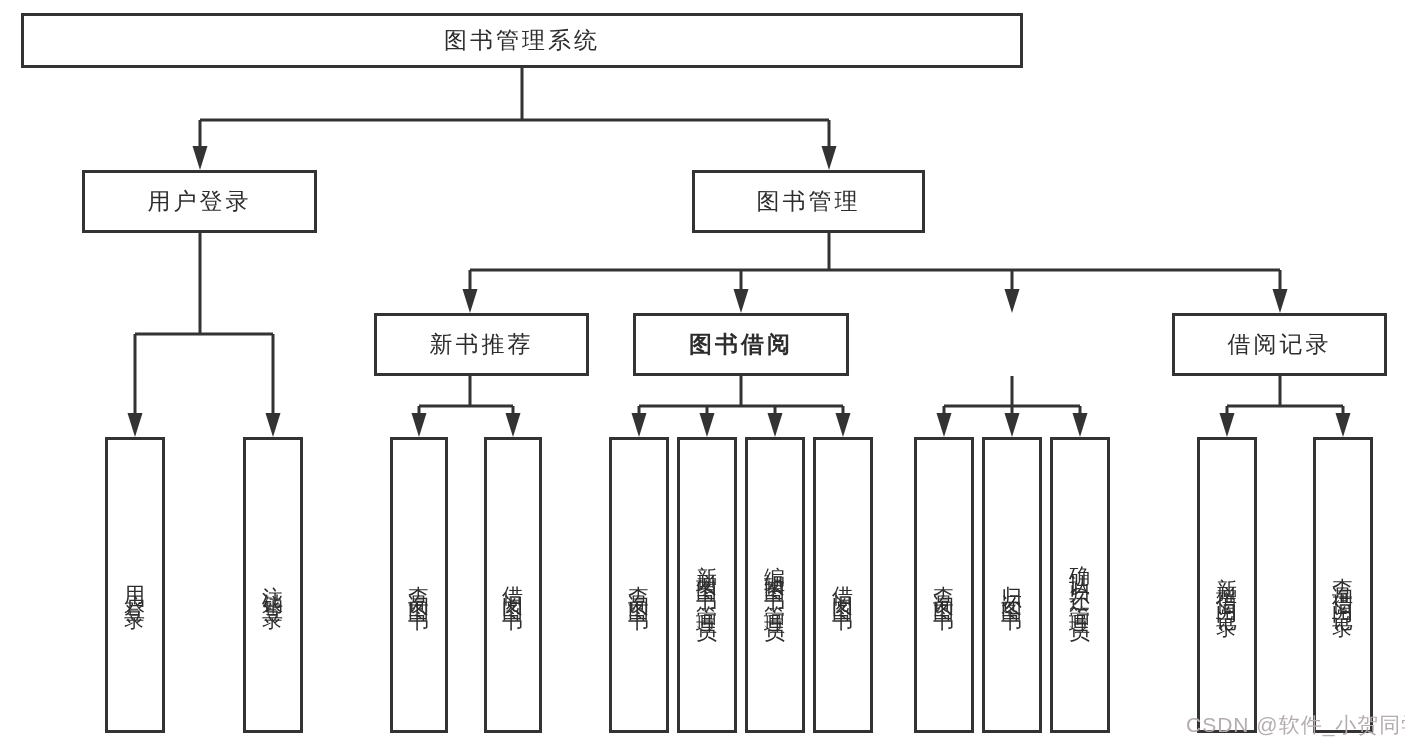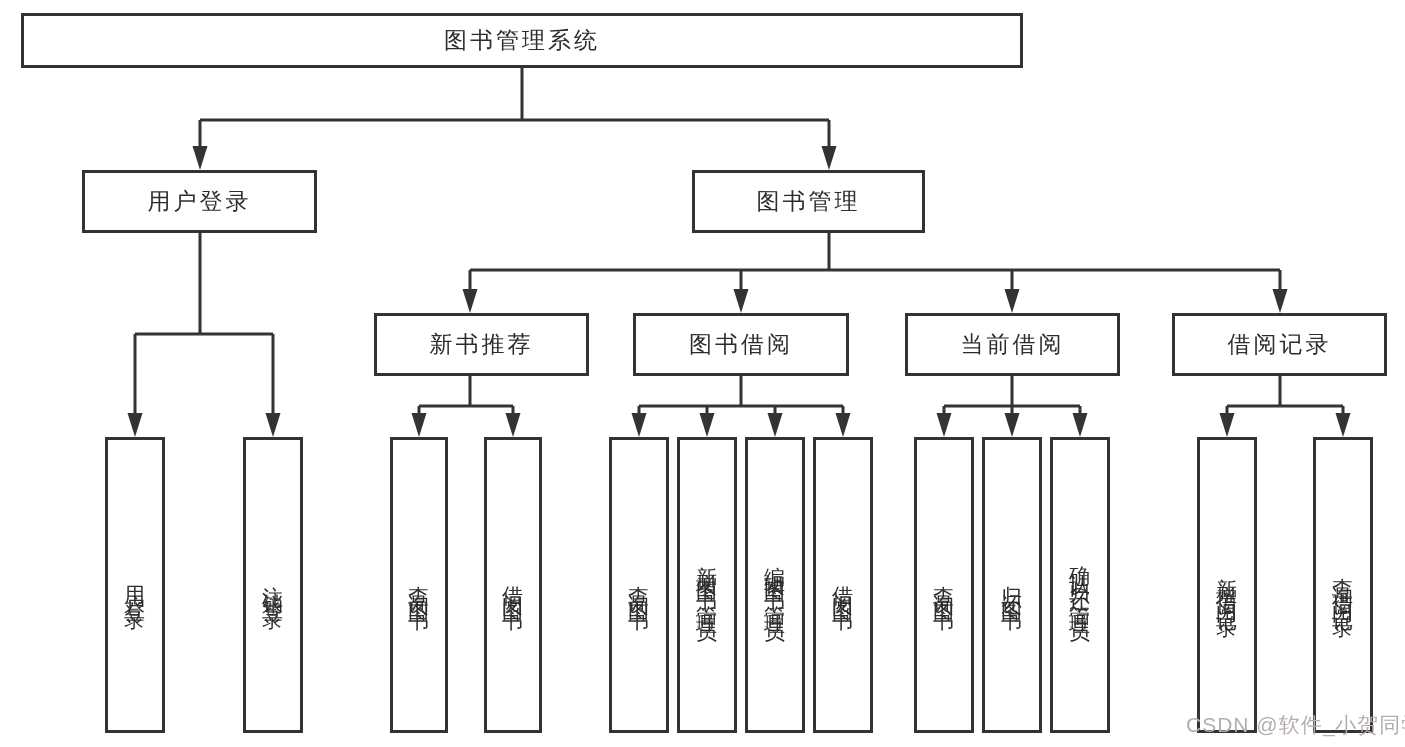--- a/index.html
+++ b/index.html
@@ -47,21 +47,21 @@
     text-orientation: mixed;
     letter-spacing: 8px;
     line-height: 1;
   }
 
   
   #n-root              { left: 21px;   top: 13px;  width: 1002px; height: 55px; }
   #n-user-login-group  { left: 82px;   top: 170px; width: 235px;  height: 63px; }
   #n-book-mgmt         { left: 692px;  top: 170px; width: 233px;  height: 63px; }
   #n-new-book-rec      { left: 363px;  top: 313px; width: 215px;  height: 63px; margin-left: 11px; }
-  #n-book-borrow       { left: 633px;  top: 313px; width: 216px;  height: 63px; }
+  #n-book-borrow       { left: 633px;  top: 313px; width: 216px;  height: 63px; font-weight: bold; }
   #n-current-borrow    { left: 905px;  top: 313px; width: 215px;  height: 63px; }
   #n-borrow-record     { left: 1172px; top: 313px; width: 215px;  height: 63px; }
 
   #n-user-login           { left: 105px;  width: 60px; }
   #n-logout               { left: 243px;  width: 60px; }
   #n-query-books-rec      { left: 390px;  width: 58px; }
   #n-borrow-books-rec     { left: 484px;  width: 58px; }
   #n-query-books-bb       { left: 609px;  width: 60px; }
   #n-add-books            { left: 677px;  width: 60px; }
   #n-edit-books           { left: 745px;  width: 60px; }
@@ -117,23 +117,20 @@
   <div class="node hnode" id="n-book-mgmt">
     <span>图书管理</span>
   </div>
 
   <div class="node hnode" id="n-new-book-rec">
     <span>新书推荐</span>
   </div>
   <div class="node hnode" id="n-book-borrow">
     <span>图书借阅</span>
   </div>
-  <div class="node hnode" id="n-current-borrow">
-    <span>当前借阅</span>
-  </div>
   <div class="node hnode" id="n-borrow-record">
     <span>借阅记录</span>
   </div>
 
   <div class="node vnode" id="n-user-login">
     <span class="vtext">用户登录</span>
   </div>
   <div class="node vnode" id="n-logout">
     <span class="vtext">注销登录</span>
   </div>

